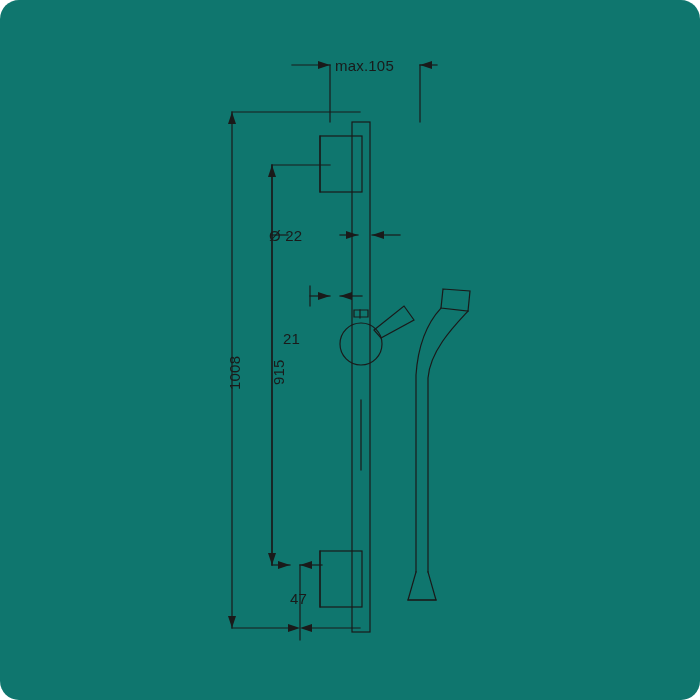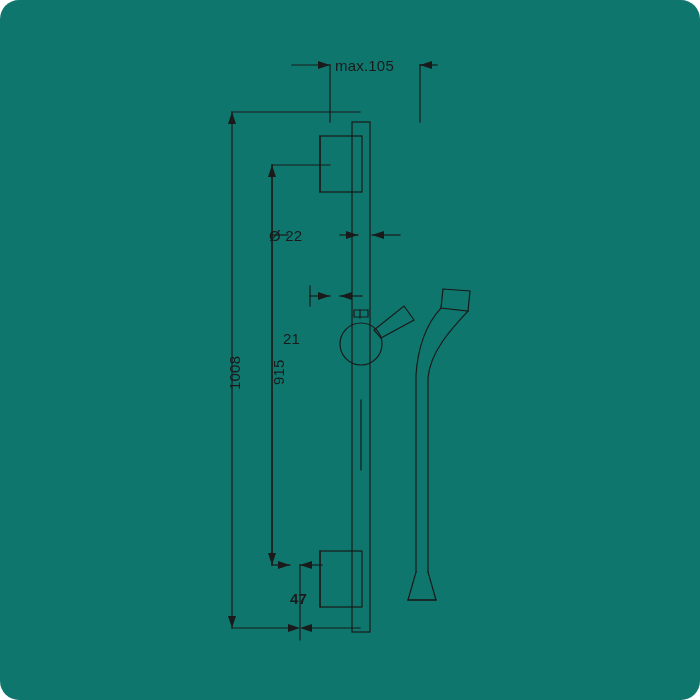--- a/index.html
+++ b/index.html
@@ -30,21 +30,21 @@
     white-space: nowrap;
     letter-spacing: 0.2px;
   }
   .lbl-rot {
     transform-origin: left top;
     transform: rotate(-90deg);
   }
   #lbl-max105 { left: 335px; top: 57px; }
   #lbl-d22    { left: 269px; top: 227px; }
   #lbl-21     { left: 283px; top: 285px; margin-top: 45px; }
-  #lbl-47     { left: 290px; top: 590px; font-weight: bold; }
+  #lbl-47     { left: 290px; top: 590px; }
   #lbl-1008   { left: 226px; top: 390px; }
   #lbl-915    { left: 270px; top: 385px; }
 </style>
 </head>
 <body>
 
 <div id="canvas">
 
   <svg class="drawing" viewBox="0 0 700 700">
     <g stroke="#1a1a1a" fill="none" stroke-width="1.2" stroke-linecap="square">

